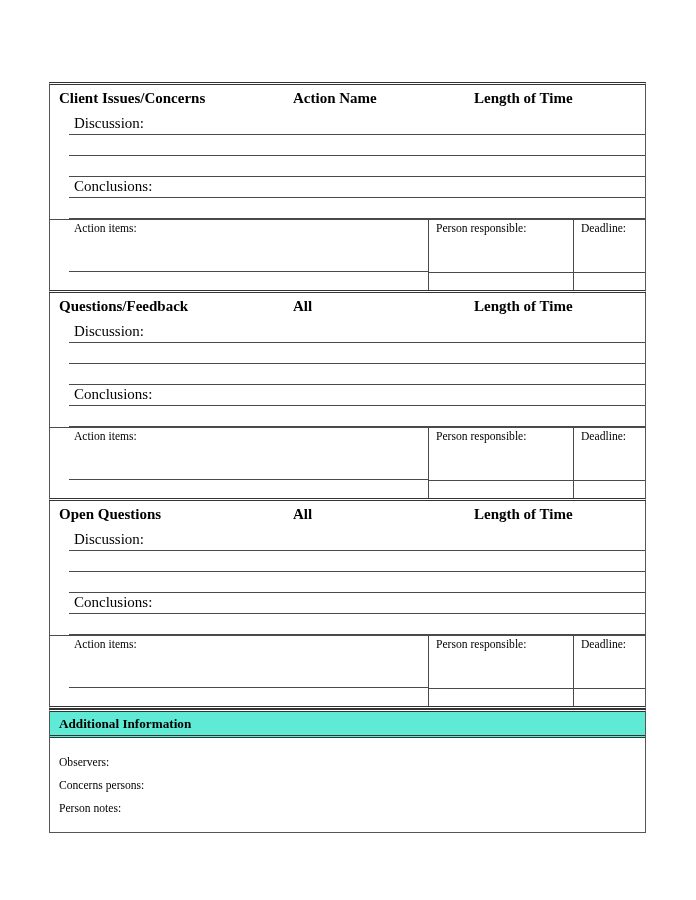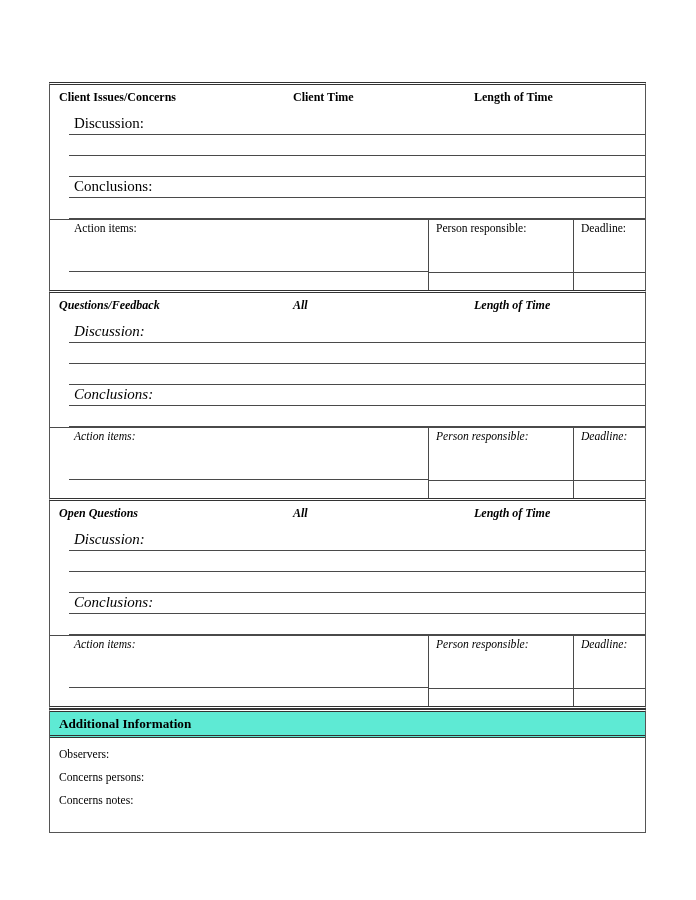--- a/index.html
+++ b/index.html
@@ -36,30 +36,29 @@
   
   .topic-block {
     border-left: 1px solid #555;
     border-right: 1px solid #555;
     border-top: 3px double #333;
     border-bottom: 3px double #333;
     background: #fff;
   }
   .topic-block + .topic-block {
     border-top: none;
-    font-style: italic;
   }
 
   .block-header {
     display: flex;
     align-items: flex-start;
     height: 29px;
     padding-top: 5px;
     font-weight: bold;
-    font-size: 12px;
+    font-size: 15px;
   }
   .bh-title {
     width: 243px;
     padding-left: 9px;
     white-space: nowrap;
   }
   .bh-who {
     width: 181px;
     white-space: nowrap;
   }
@@ -150,39 +149,39 @@
   .addl-header {
     background: #5eead4;
     height: 26px;
     padding: 4px 0 0 9px;
     font-weight: bold;
     font-size: 13.2px;
     border-bottom: 3px double #333;
     white-space: nowrap;
   }
   .addl-body {
-    padding: 10px 0 0 9px;
+    padding: 18px 0 0 9px;
     height: 94px;
   }
   .addl-line {
     font-size: 11.6px;
     margin-bottom: 10px;
     white-space: nowrap;
   }
 </style>
 </head>
 <body>
 
 <div class="page">
   <div class="form-table">
 
     <div class="topic-block">
       <div class="block-header">
         <div class="bh-title">Client Issues/Concerns</div>
-        <div class="bh-who">Client Time</div>
+        <div class="bh-who">Action Name</div>
         <div class="bh-len">Length of Time</div>
       </div>
 
       <div class="ruled-row">
         <span class="label">Discussion:</span>
         <span class="rule"></span>
       </div>
       <div class="ruled-row blank">
         <span class="rule"></span>
       </div>
@@ -317,18 +316,18 @@
           <div class="ag-cell-bot"></div>
         </div>
       </div>
     </div>
 
     <div class="addl-block">
       <div class="addl-header">Additional Information</div>
       <div class="addl-body">
         <div class="addl-line">Observers:</div>
         <div class="addl-line">Concerns persons:</div>
-        <div class="addl-line">Concerns notes:</div>
+        <div class="addl-line">Person notes:</div>
       </div>
     </div>
 
   </div>
 </div>
 
 </body></html>

